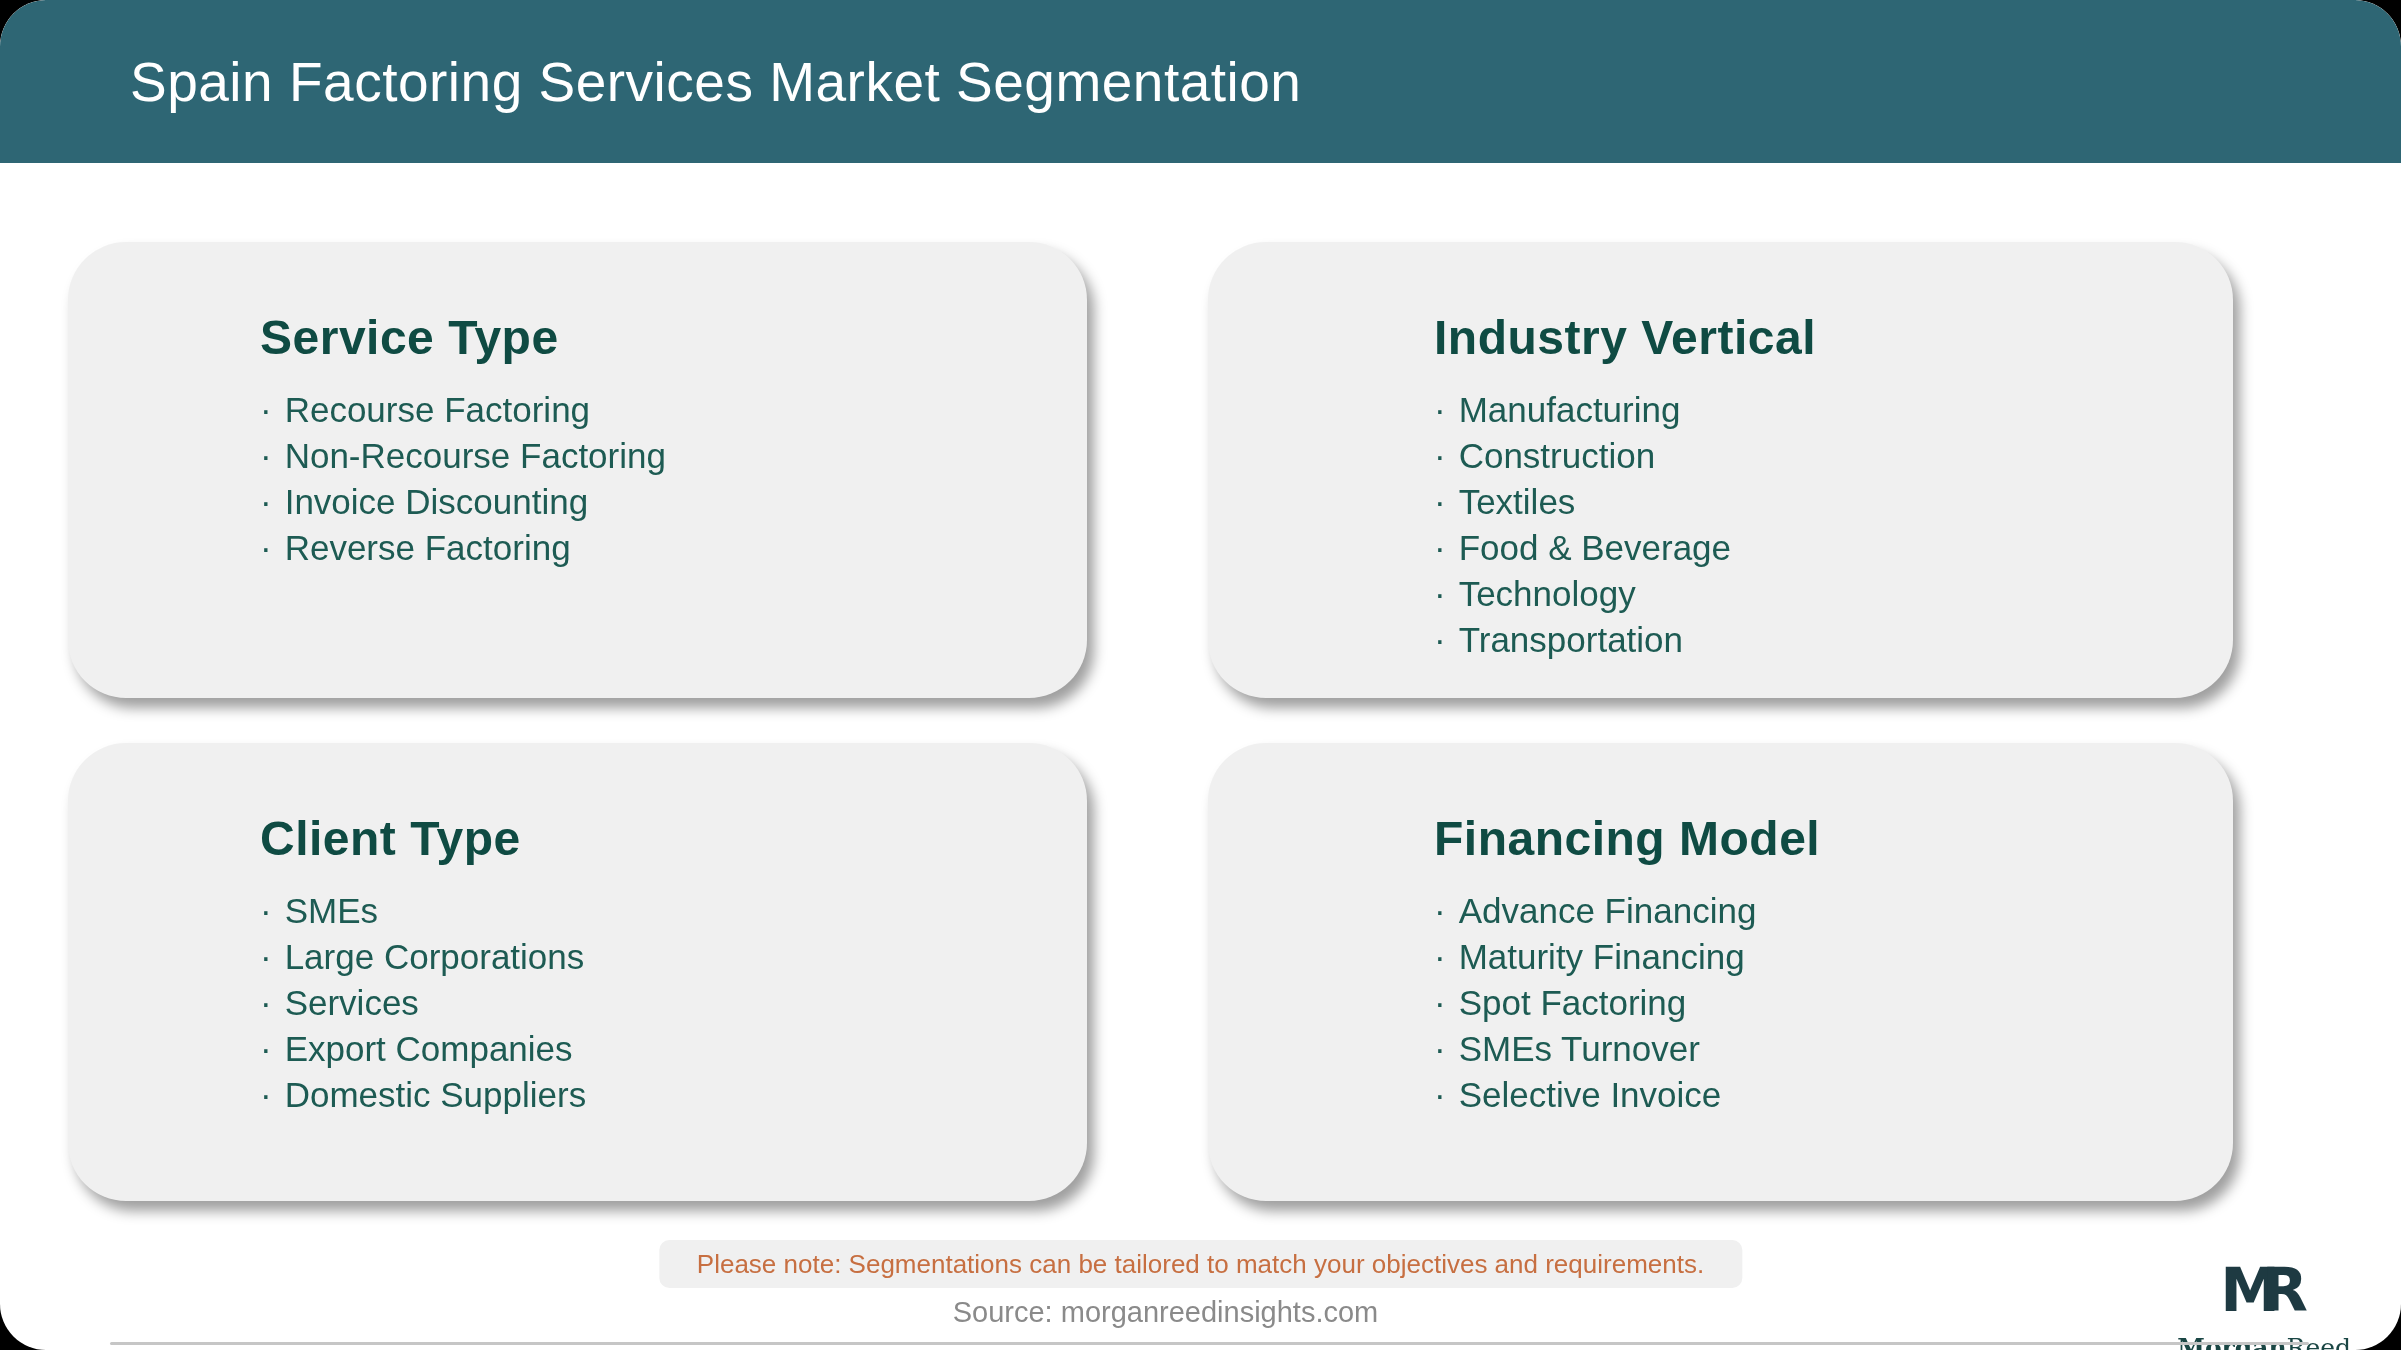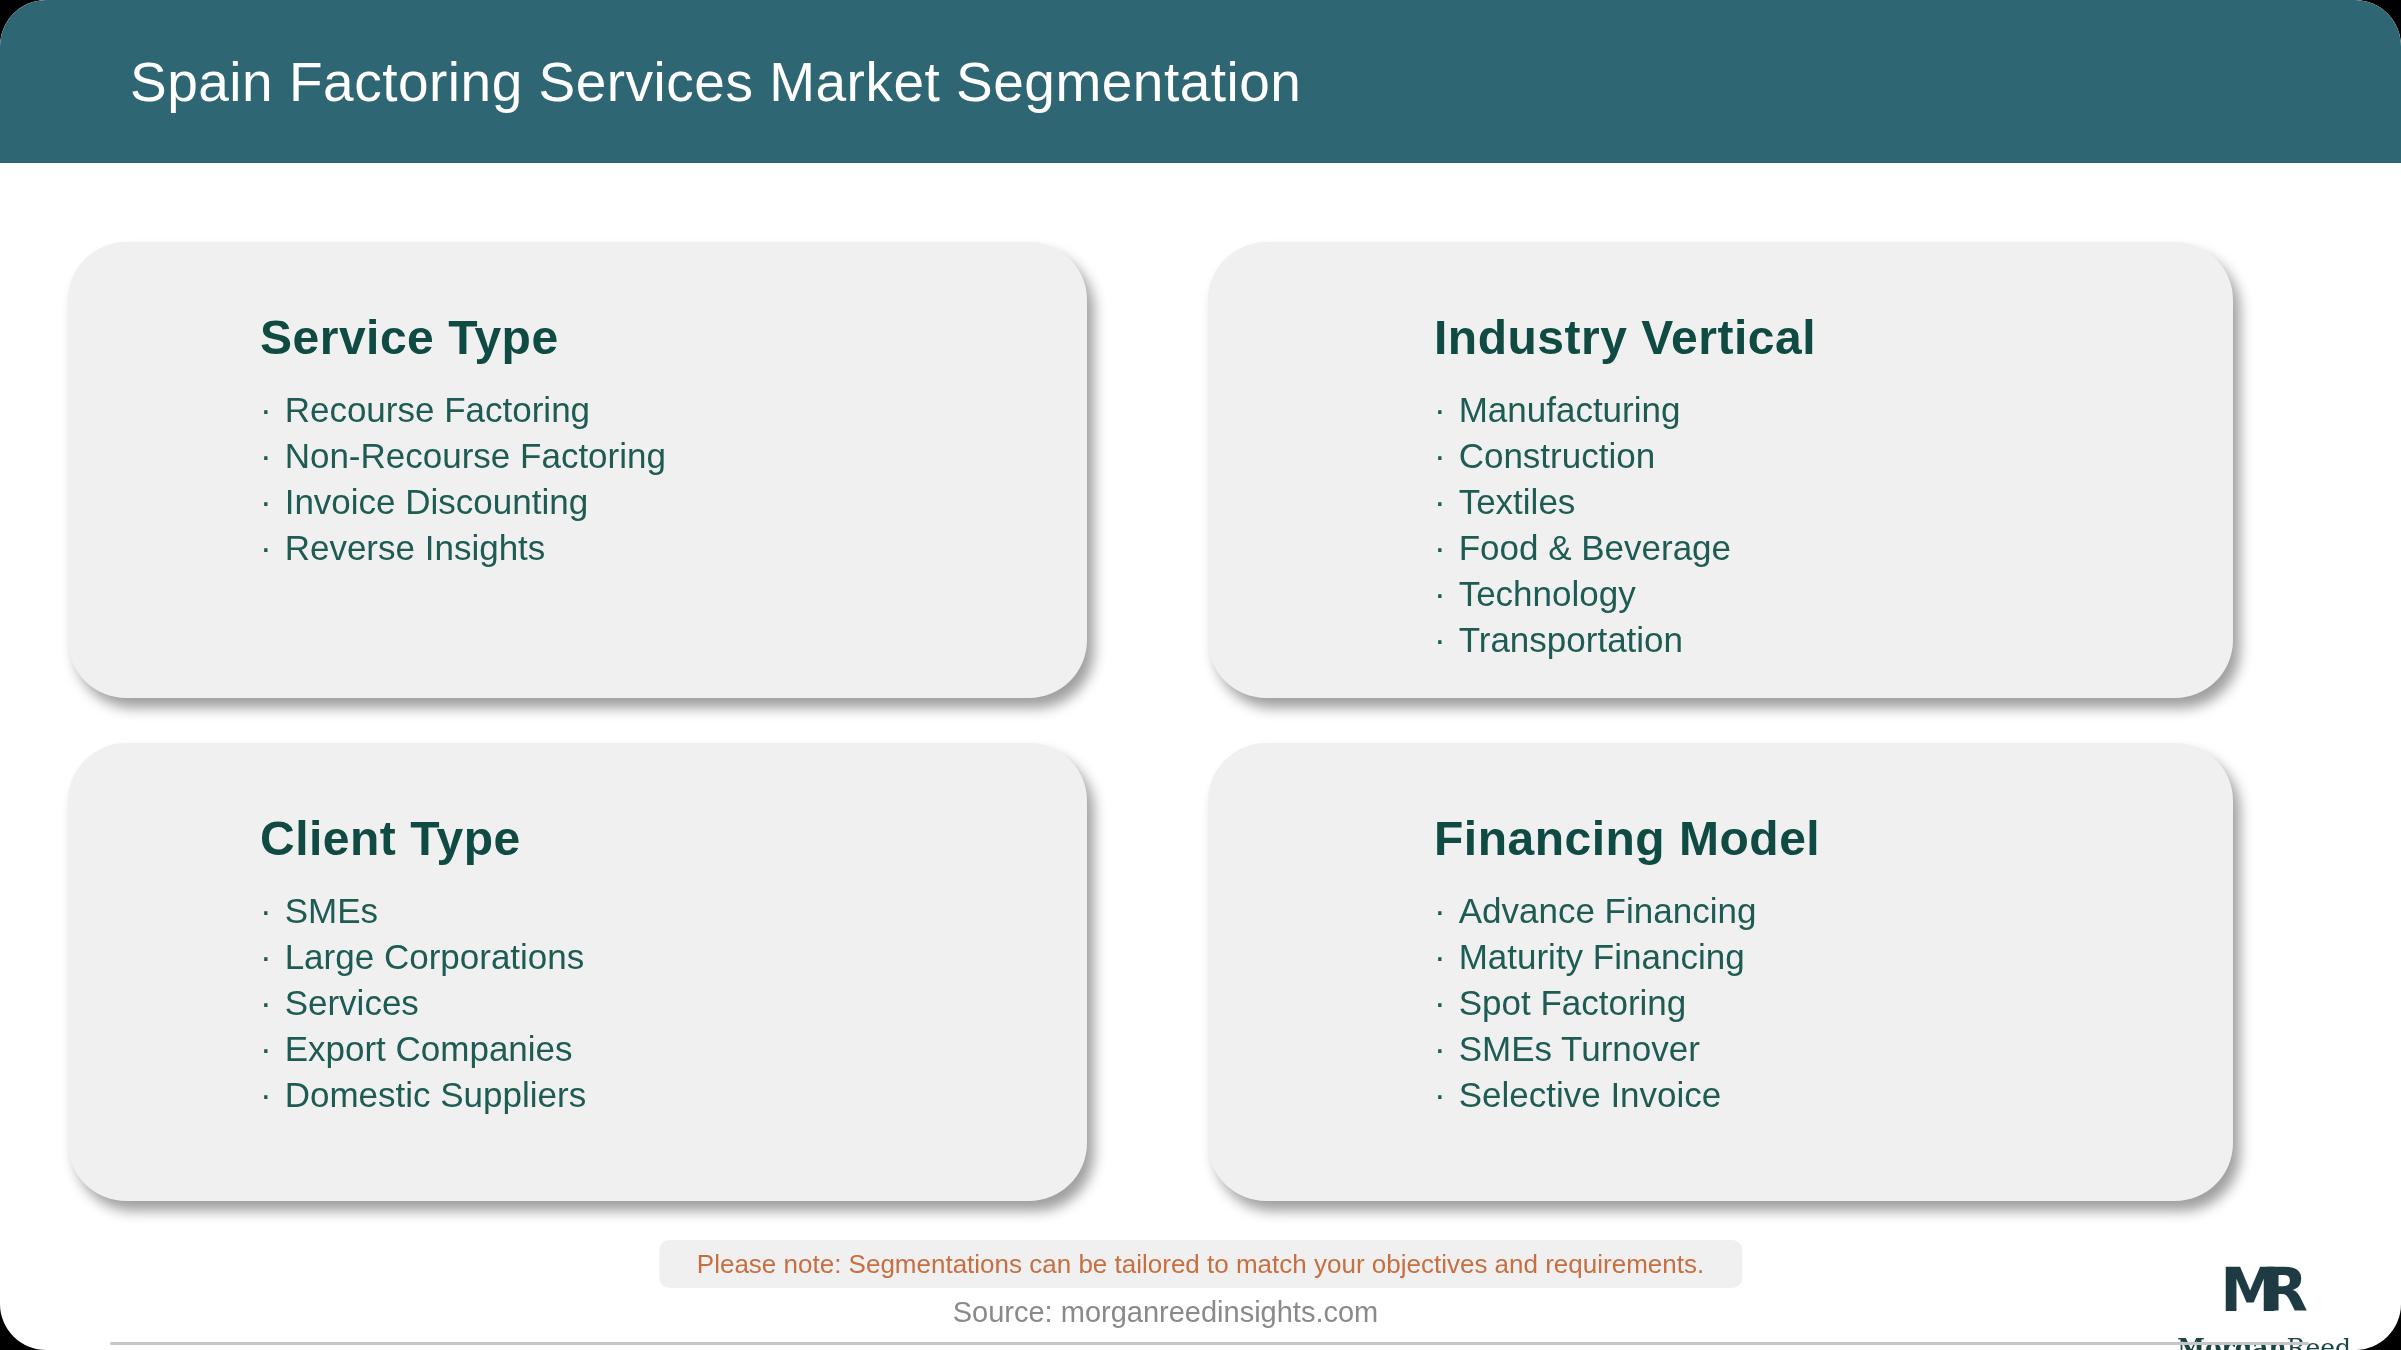--- a/index.html
+++ b/index.html
@@ -163,21 +163,21 @@
         <li>
           <span class="bullet">·</span>
           <span>Non-Recourse Factoring</span>
         </li>
         <li>
           <span class="bullet">·</span>
           <span>Invoice Discounting</span>
         </li>
         <li>
           <span class="bullet">·</span>
-          <span>Reverse Insights</span>
+          <span>Reverse Factoring</span>
         </li>
       </ul>
   </section>
 
   <section class="card card-1">
     <h2 class="card-title">Industry Vertical</h2>
     <ul class="card-list">
         <li>
           <span class="bullet">·</span>
           <span>Manufacturing</span>

